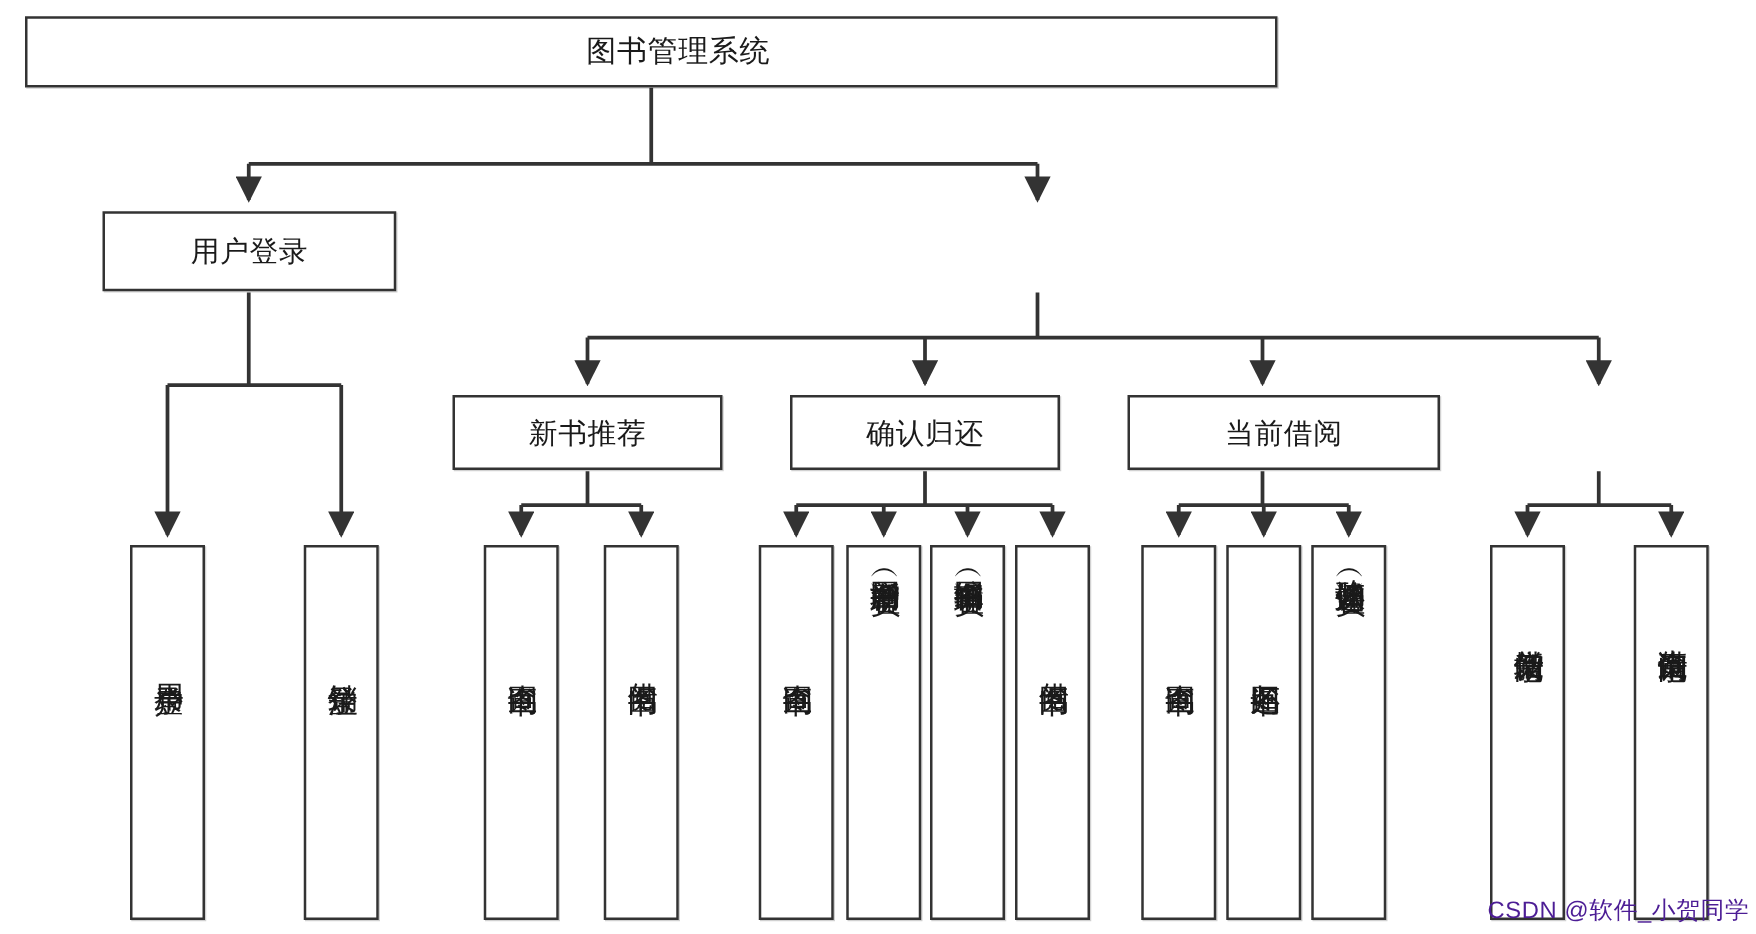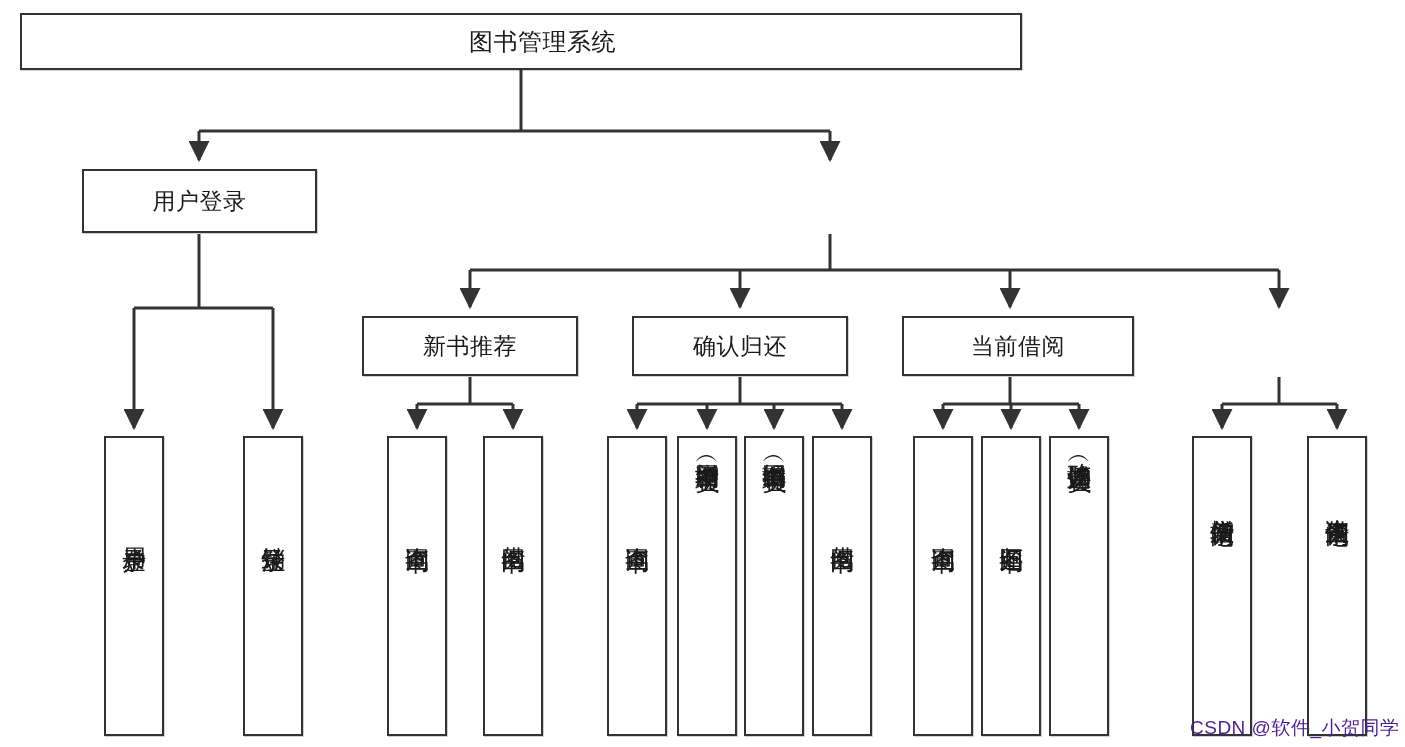--- a/index.html
+++ b/index.html
@@ -139,21 +139,21 @@
   <div class="node level1" style="left:82px; top:169px; width:235px; height:64px;">
     <span class="label">用户登录</span>
   </div>
 
   <div class="node level2" style="left:362px; top:316px; width:216px; height:60px;">
     <span class="label">新书推荐</span>
   </div>
   <div class="node level2" style="left:632px; top:316px; width:216px; height:60px;">
     <span class="label">确认归还</span>
   </div>
-  <div class="node level2" style="left:902px; top:316px; width:232px; height:60px;">
+  <div class="node level2" style="left:902px; top:316px; width:250px; height:60px;">
     <span class="label">当前借阅</span>
   </div>
 
   <div class="node leaf mid" style="left:104px; top:436px; width:60px; height:300px;">
     <span class="label">用户登录</span>
   </div>
   <div class="node leaf mid" style="left:243px; top:436px; width:60px; height:300px;">
     <span class="label">注销登录</span>
   </div>
 

